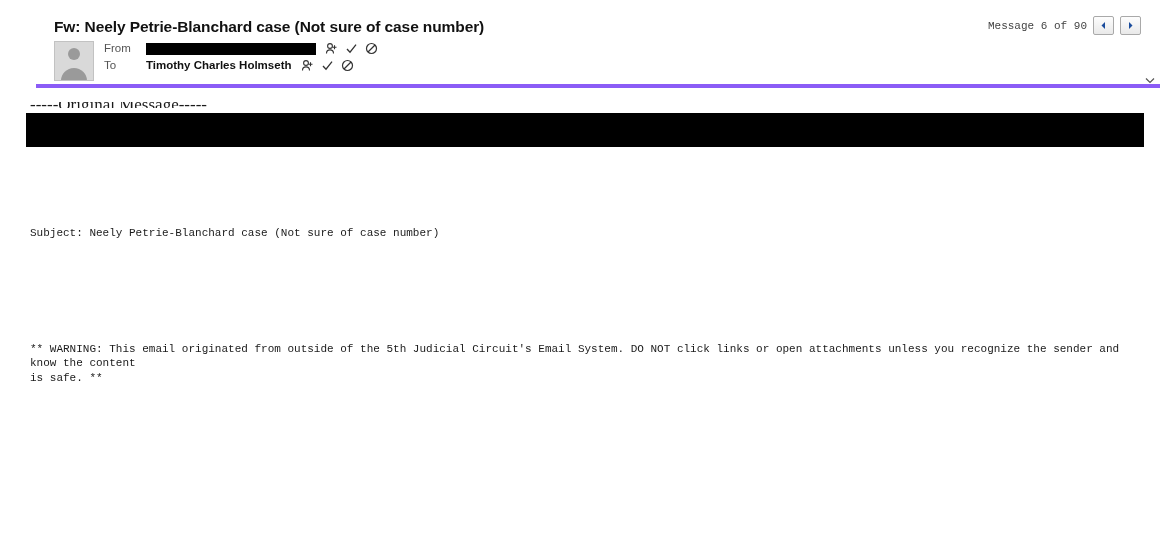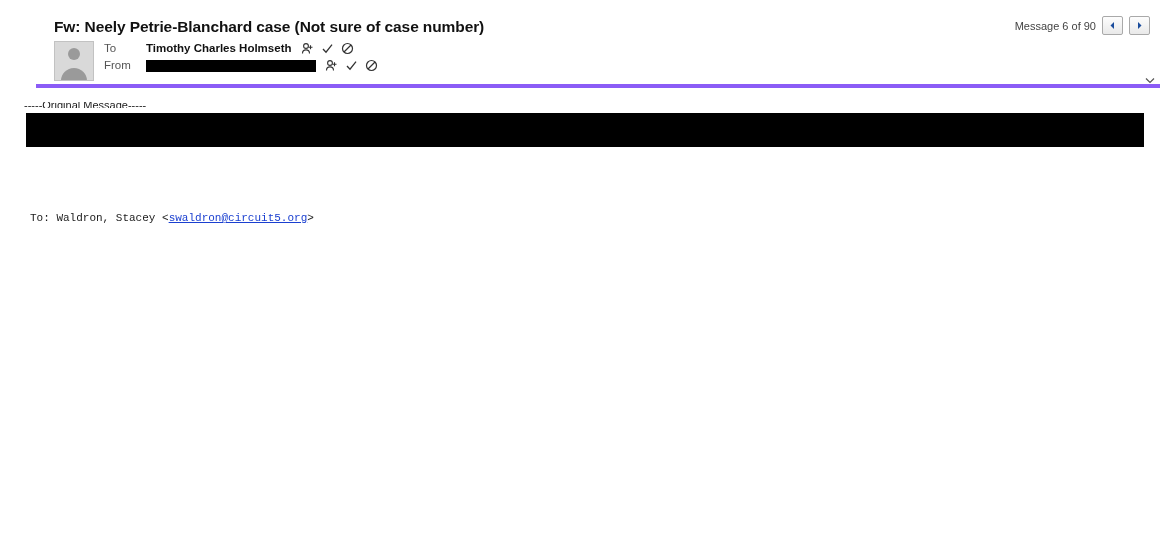--- a/index.html
+++ b/index.html
@@ -103,27 +103,28 @@
   .hdr-icons {
     display: inline-flex;
     align-items: center;
     gap: 7px;
     margin-left: 9px;
   }
   .hdr-icons svg { display: block; }
 
   .msgcount {
     position: absolute;
-    right: 10px;
+    right: 19px;
     top: 6px;
     display: flex;
     align-items: center;
     gap: 6px;
     font-size: 11px;
     color: #444;
+    font-family: Liberation Mono, monospace;
   }
   .navbtn {
     width: 19px;
     height: 17px;
     border: 1px solid #a9a9a9;
     background: linear-gradient(#fdfdfd, #e9e9e9);
     border-radius: 2px;
     display: flex;
     align-items: center;
     justify-content: center;
@@ -154,24 +155,24 @@
   .mail-text {
     font-family: "Liberation Mono", monospace;
     font-size: 11px;
     line-height: 14.5px;
     color: #1a1a1a;
     padding: 0 28px 0 30px;
     white-space: pre-wrap;
     word-wrap: break-word;
   }
   .clipped-top {
-    font-family: Liberation Sans, sans-serif;
-    font-size: 11px;
+    font-family: Liberation Serif, serif;
+    font-size: 17px;
     color: #1a1a1a;
-    padding: 0 0 0 24px;
+    padding: 0 0 0 30px;
     margin-top: -4px;
     height: 10px;
     overflow: hidden;
     line-height: 14.5px;
   }
   .block-redact {
     background: #000;
     height: 34px;
     margin: 5px 28px 6px 26px;
   }
@@ -196,22 +197,22 @@
     <div class="hdr-body">
 
       <div class="avatar">
         <div class="head"></div>
         <div class="body"></div>
       </div>
 
       <div class="fields">
 
         <div class="field-row">
-          <span class="field-label">To</span>
-          <span class="field-value">Timothy Charles Holmseth</span>
+          <span class="field-label">From</span>
+          <span class="redact" style="width:170px;"></span>
           <span class="hdr-icons">
             <span>
               <svg width="13" height="13" viewBox="0 0 13 13">
                   <circle cx="5" cy="4" r="2.4" fill="none" stroke="#333" stroke-width="1.1"></circle>
                   <path d="M1.5 11.5c0-2.2 1.6-3.6 3.5-3.6s3.5 1.4 3.5 3.6" fill="none" stroke="#333" stroke-width="1.1"></path>
                   <path d="M9.5 3.2v4M7.5 5.2h4" stroke="#333" stroke-width="1.1"></path>
                 </svg>
             </span>
             <span>
               <svg width="13" height="13" viewBox="0 0 13 13">
@@ -221,22 +222,22 @@
             <span>
               <svg width="13" height="13" viewBox="0 0 13 13">
                   <circle cx="6.5" cy="6.5" r="5" fill="none" stroke="#333" stroke-width="1.2"></circle>
                   <path d="M3 10L10 3" stroke="#333" stroke-width="1.2"></path>
                 </svg>
             </span>
           </span>
         </div>
 
         <div class="field-row">
-          <span class="field-label">From</span>
-          <span class="redact" style="width:170px;"></span>
+          <span class="field-label">To</span>
+          <span class="field-value">Timothy Charles Holmseth</span>
           <span class="hdr-icons">
             <span>
               <svg width="13" height="13" viewBox="0 0 13 13">
                   <circle cx="5" cy="4" r="2.4" fill="none" stroke="#333" stroke-width="1.1"></circle>
                   <path d="M1.5 11.5c0-2.2 1.6-3.6 3.5-3.6s3.5 1.4 3.5 3.6" fill="none" stroke="#333" stroke-width="1.1"></path>
                   <path d="M9.5 3.2v4M7.5 5.2h4" stroke="#333" stroke-width="1.1"></path>
                 </svg>
             </span>
             <span>
               <svg width="13" height="13" viewBox="0 0 13 13">
@@ -279,25 +280,27 @@
 
   <div class="body-wrap">
 
     <div class="clipped-top">-----Original Message-----</div>
 
     <div class="block-redact"></div>
 
     <div class="mail-text">
 
 
-      <p class="para"><span>To: Waldron, Stacey &lt;</span><a class="maillink" href="#">swaldron@circuit5.org</a><span>&gt;</span></p>
-
+
+      <p class="para">Subject: Neely Petrie-Blanchard case (Not sure of case number)</p>
 
       <div class="gap"></div>
 
+      <p class="para">** WARNING: This email originated from outside of the 5th Judicial Circuit's Email System. DO NOT click links or open attachments unless you recognize the sender and know the content
+is safe. **</p>
 
       <div class="gap"></div>
       
 
       
       
 
       
 
       

